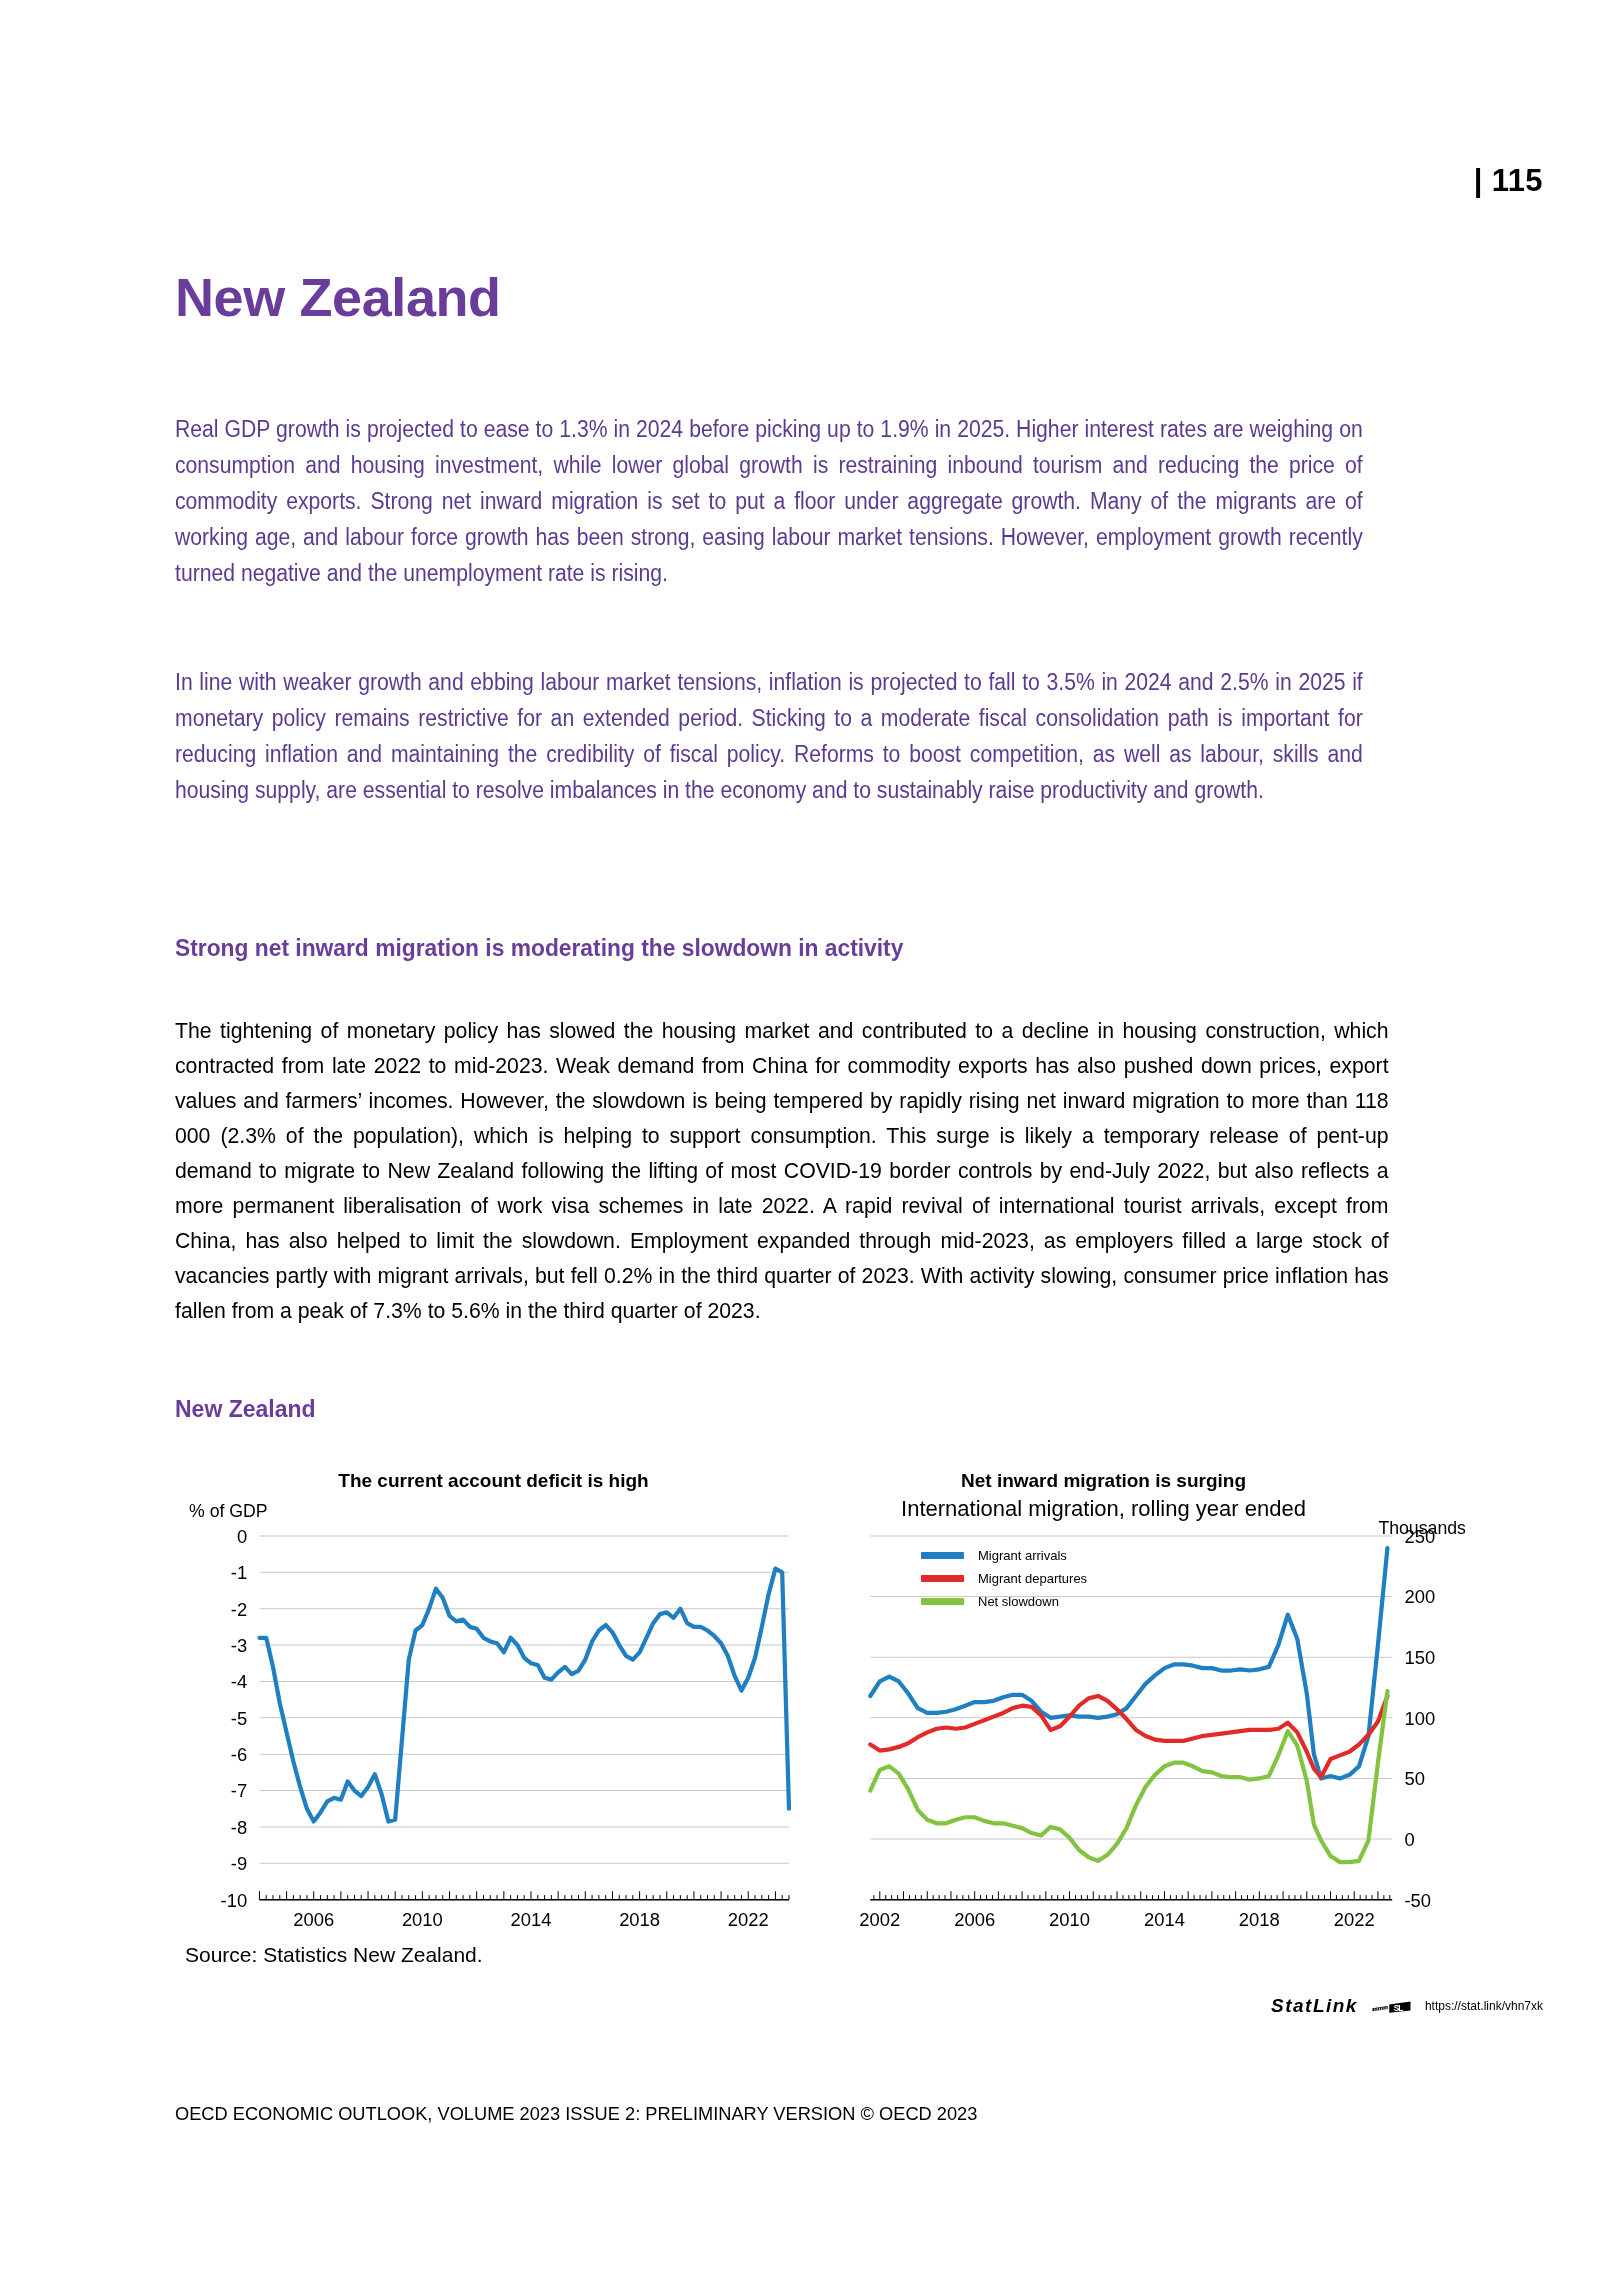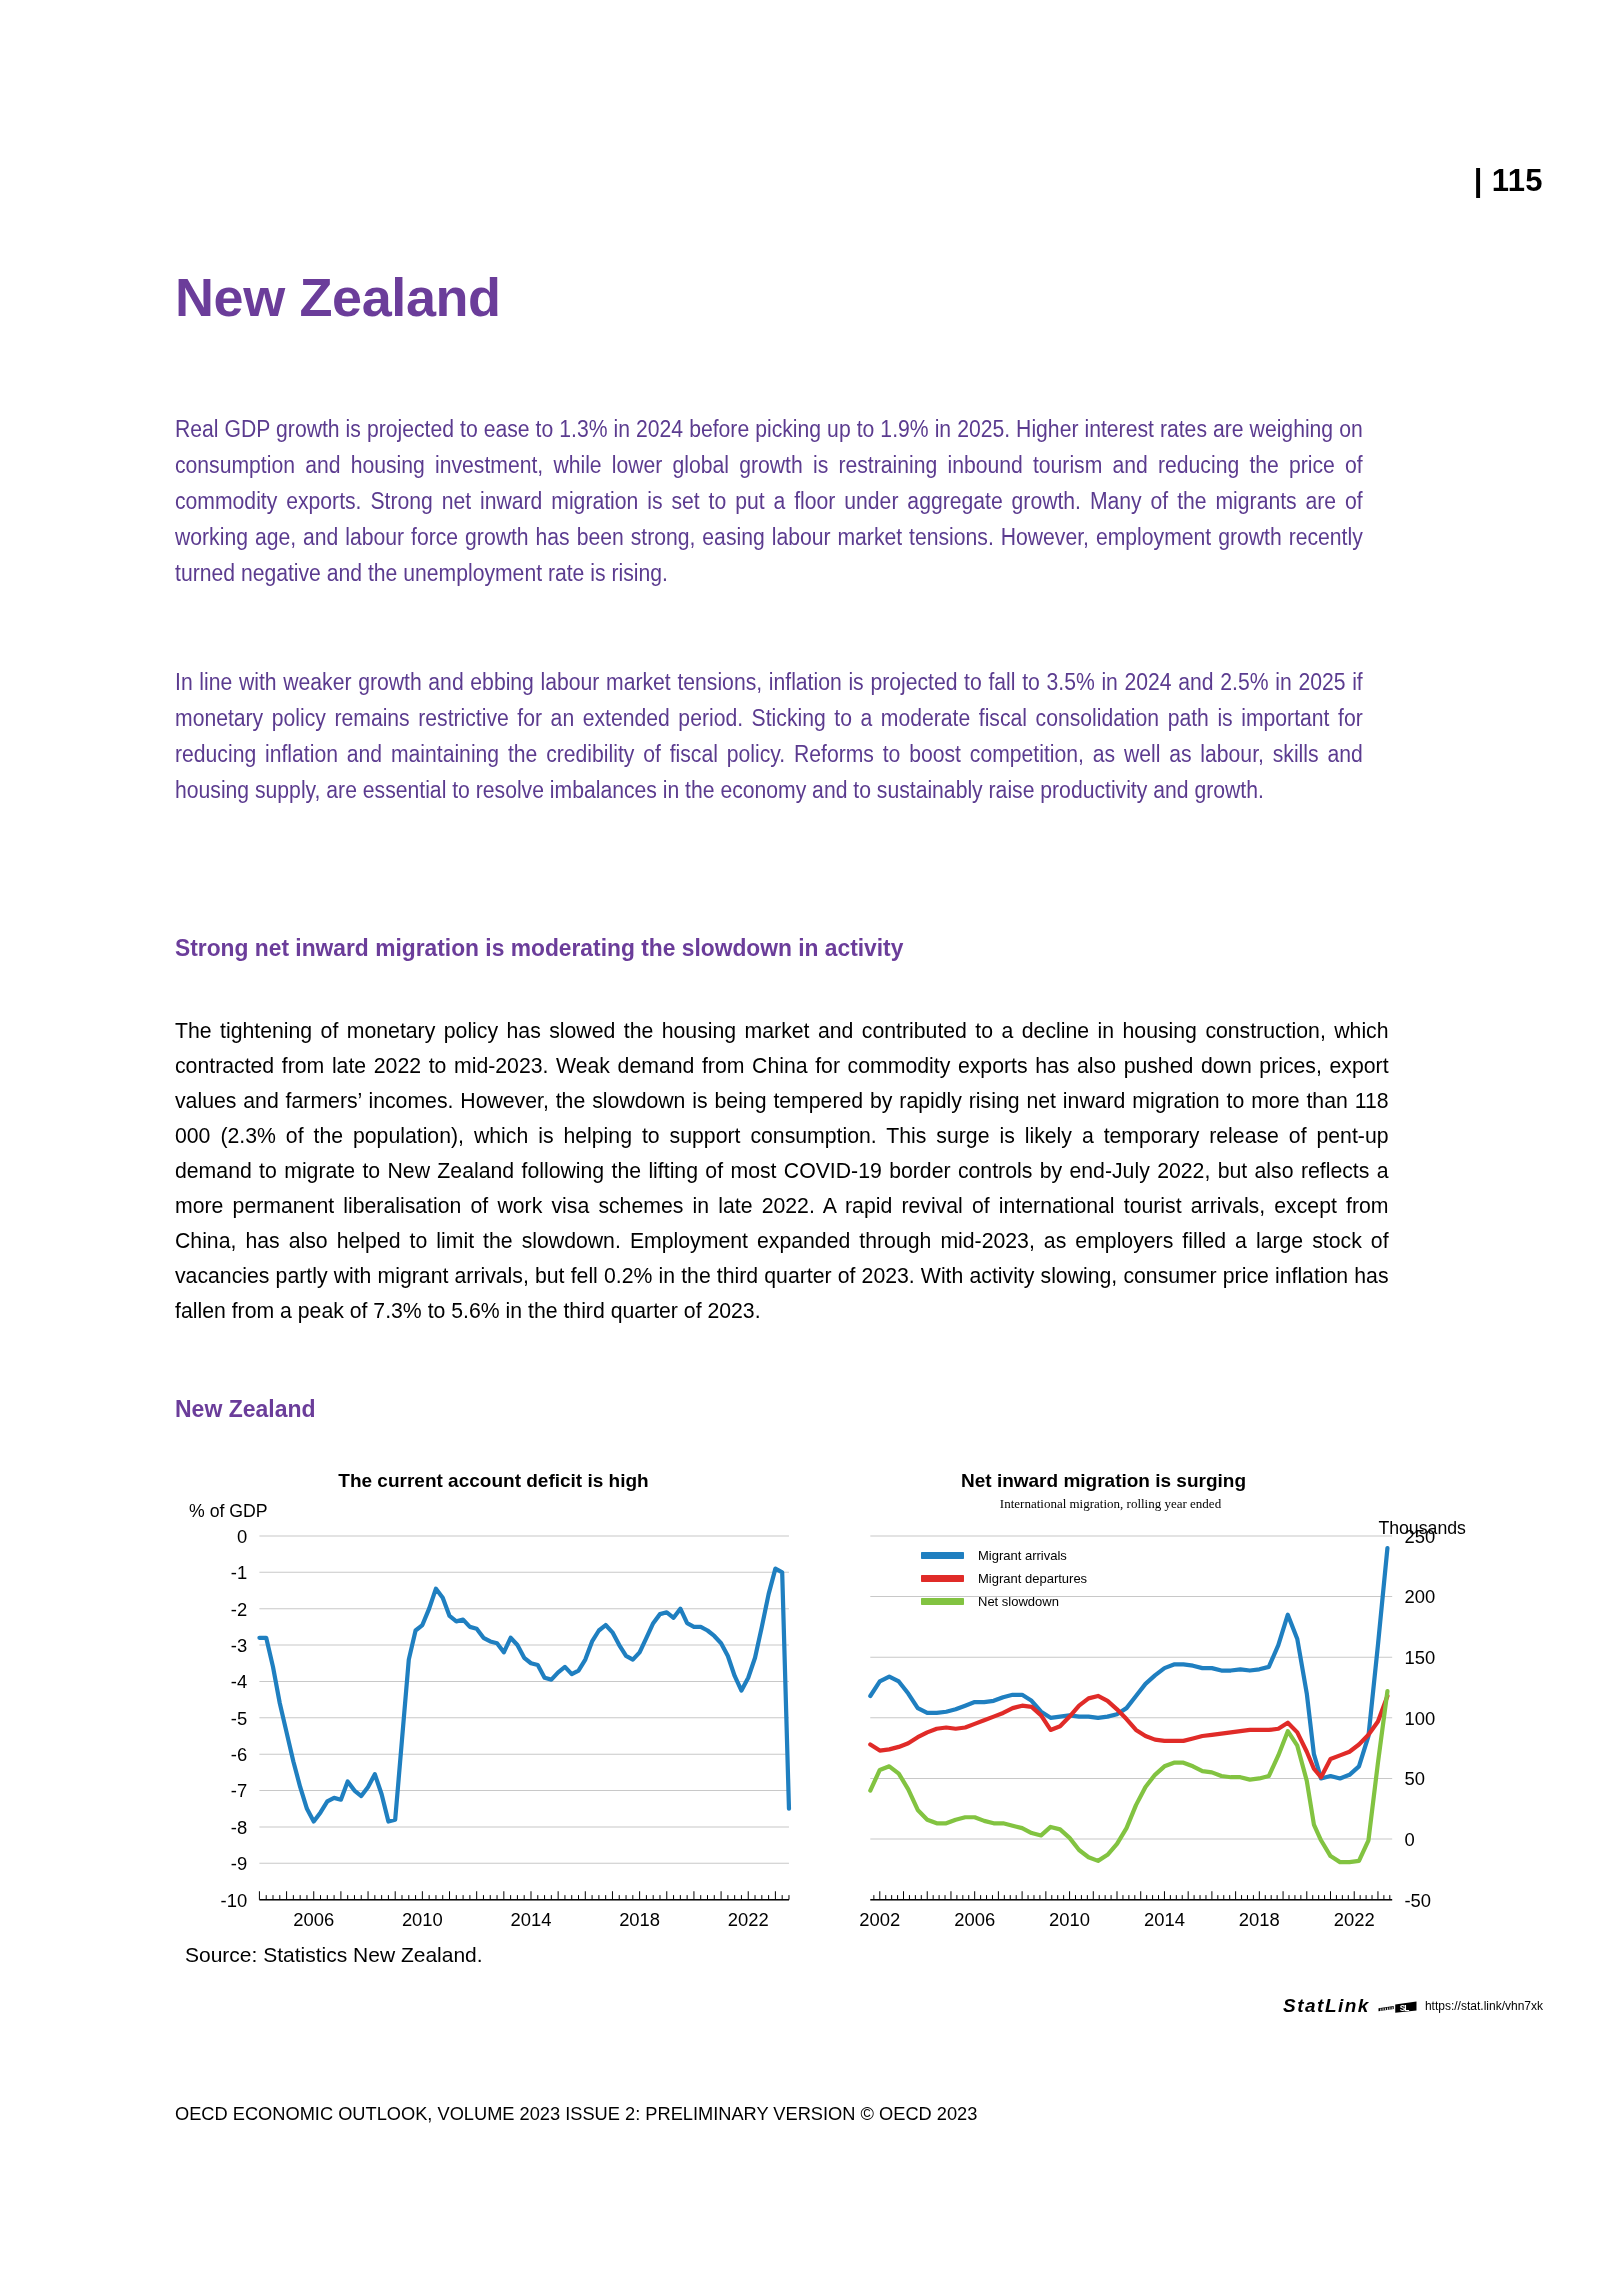--- a/index.html
+++ b/index.html
@@ -54,40 +54,40 @@
 
   .chart-box { position:absolute; top:0; width:637px; height:491px; }
   #chart-left  { left:0px; }
   #chart-right { left:660px; }
 
   .chart-title {
     position:absolute; top:0; left:0; width:100%;
     text-align:center; font-size:19px; font-weight:bold; color:#000;
   }
   .chart-subtitle {
-    position:absolute; top:26px; left:7px; width:100%;
-    text-align:center; font-size:13px; color:#000;font-family:Liberation Serif, serif;
+    position:absolute; top:26px; left:0; width:100%;
+    text-align:center; font-size:22px; color:#000;
   }
   .axis-unit {
     position:absolute; font-size:17.7px; color:#000; white-space:nowrap;
   }
   .plot { position:absolute; }
   .legend { position:absolute; font-size:17px; color:#000; }
   .legend-row { display:flex; align-items:center; height:23px; }
   .legend-swatch { width:43px; height:6.1px; margin-right:14px; border-radius:0.8px; }
   .legend-text { font-size:13px; color:#000; }
 
   .source {
     position:absolute; left:185px; top:1943px;
     font-size:21px; color:#000;
   }
 
   .statlink {
     position:absolute; right:81px; top:1995px;
-    display:flex; align-items:center; gap:7px;
+    display:flex; align-items:center; gap:13px;
   }
   .statlink-word {
     font-family:"Liberation Sans", sans-serif;
     font-style:italic; font-weight:bold; font-size:19px;
     letter-spacing:1.5px; color:#000;
   }
   .statlink-glyph { font-size:19px; letter-spacing:-1.5px; color:#000; }
   .statlink-url { font-size:12px; color:#000; }
 
   .footer {

